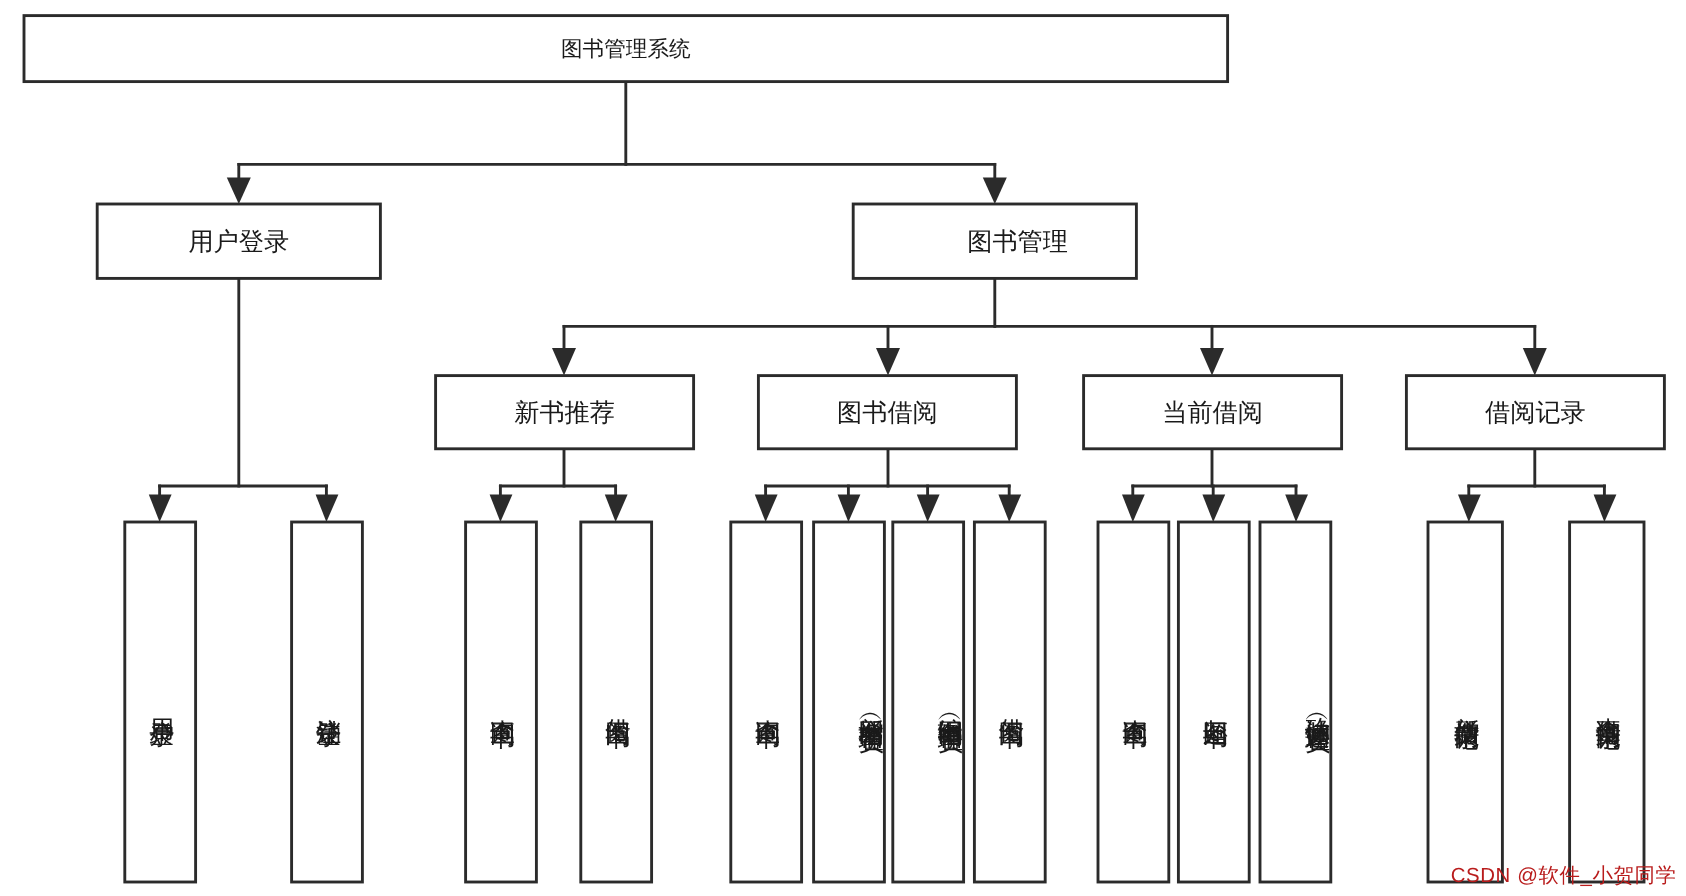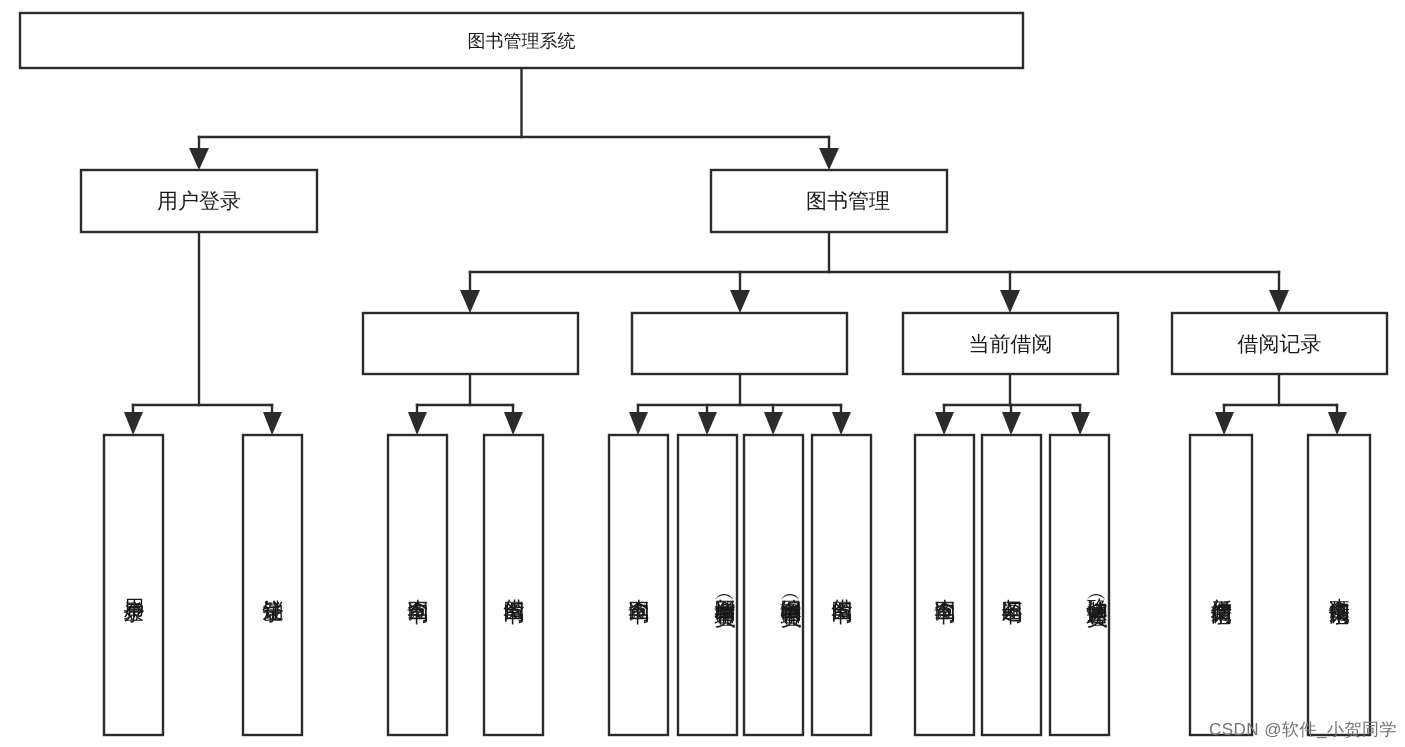--- a/index.html
+++ b/index.html
@@ -74,21 +74,21 @@
     font-size: 18px;
     color: #1a1a1a;
     pointer-events: none;
   }
   #watermark {
     position: absolute;
     right: 8px;
     bottom: 6px;
     font-family: "Liberation Sans", "DejaVu Sans", sans-serif;
     font-size: 17px;
-    color: #737373;
+    color: #b91c1c;
     white-space: nowrap;
     letter-spacing: 0.5px;
   }
 </style>
 </head>
 <body>
 
 <div id="diagram-root">
 
   <svg class="diagram-canvas" viewBox="0 0 1405 747">
@@ -184,20 +184,22 @@
       <rect class="node-rect" x="1190" y="435" width="62" height="300"></rect>
       <rect class="node-rect" x="1308" y="435" width="62" height="300"></rect>
     </g>
   </svg>
 
   <div class="root-label-box" style="left:20px; top:13px; width:1003px; height:55px;">图书管理系统</div>
 
   <div class="mid-label-box" style="left:81px; top:170px; width:236px; height:62px;">用户登录</div>
   <div class="mid-label-box" style="left:711px; top:170px; width:274px; height:62px;">图书管理</div>
 
+  <div class="mid-label-box" style="left:363px; top:313px; width:215px; height:61px;">新书推荐</div>
+  <div class="mid-label-box" style="left:632px; top:313px; width:215px; height:61px;">图书借阅</div>
   <div class="mid-label-box" style="left:903px; top:313px; width:215px; height:61px;">当前借阅</div>
   <div class="mid-label-box" style="left:1172px; top:313px; width:215px; height:61px;">借阅记录</div>
 
   <div class="leaf-label-box" style="left:104px; top:435px; width:59px; height:300px;">用户登录</div>
   <div class="leaf-label-box" style="left:243px; top:435px; width:59px; height:300px;">注销登录</div>
 
   <div class="leaf-label-box" style="left:388px; top:435px; width:59px; height:300px;">查询图书</div>
   <div class="leaf-label-box" style="left:484px; top:435px; width:59px; height:300px;">借阅图书</div>
 
   <div class="leaf-label-box" style="left:609px; top:435px; width:59px; height:300px;">查询图书</div>

